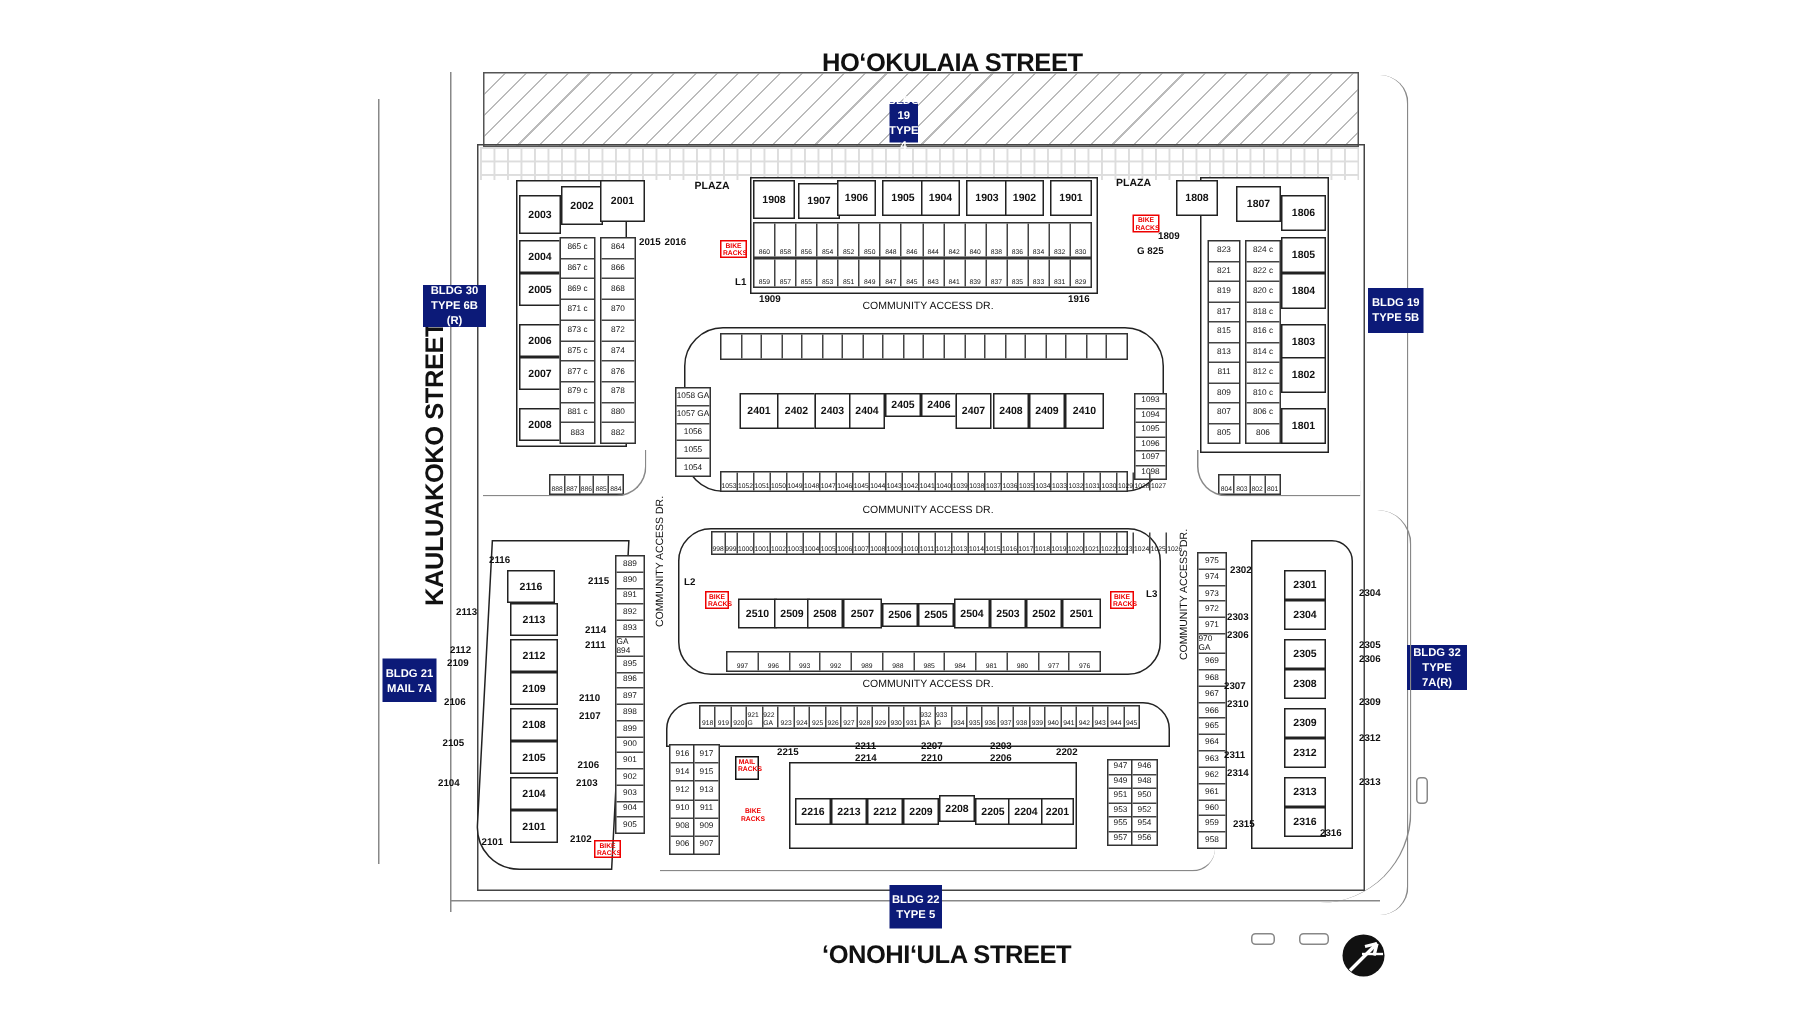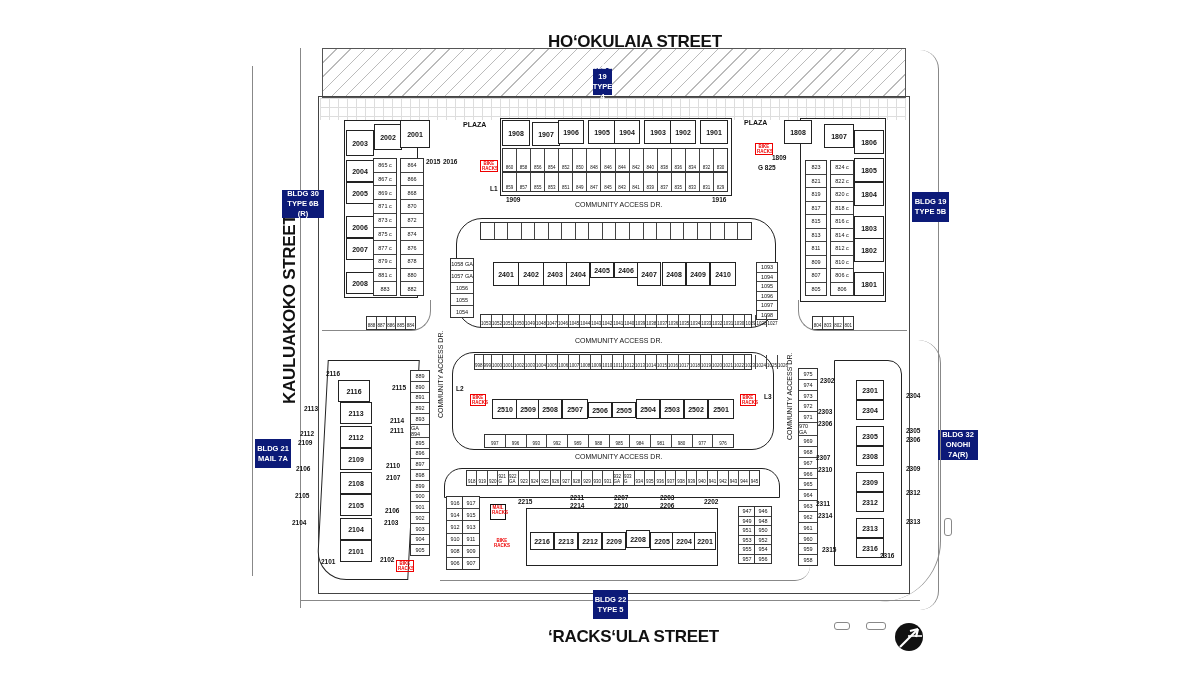--- a/index.html
+++ b/index.html
@@ -23,21 +23,21 @@
   .plaza{position:absolute;font-size:7px;font-weight:bold;}
   .bike{position:absolute;color:#e00;font-size:4.5px;font-weight:bold;text-align:center;line-height:5px;border:1px solid #e00;padding:0 1px;}
   .small-label{position:absolute;font-size:6.5px;font-weight:bold;}
   .grid-bg{position:absolute;background-image:linear-gradient(#ddd 1px,transparent 1px),linear-gradient(90deg,#ddd 1px,transparent 1px);background-size:9px 9px;}
   .curb{position:absolute;border:1px solid #888;}
 </style>
 </head>
 <body>
 
 <div class="street" style="left:548px;top:32px;">HO‘OKULAIA STREET</div>
-<div class="street" style="left:548px;top:627px;">‘RACKS‘ULA STREET</div>
+<div class="street" style="left:548px;top:627px;">‘ONOHI‘ULA STREET</div>
 <div class="street vertical" style="left:280px;top:404px;">KAULUAKOKO STREET</div>
 
 <div class="curb" style="left:244px;top:66px;width:8px;height:510px;border-left:none;border-top:none;border-bottom:none;"></div>
 <div class="curb" style="left:300px;top:48px;width:0;height:560px;border-left:none;border-top:none;border-bottom:none;"></div>
 
 <div class="curb" style="left:300px;top:600px;width:620px;height:0;border-left:none;border-right:none;border-top:none;"></div>
 
 <div class="curb" style="left:920px;top:50px;width:18px;height:560px;border-left:none;border-top:none;border-bottom:none;border-radius:0 40px 40px 0;"></div>
 
 <div class="hatch" style="left:322px;top:48px;width:582px;height:48px;"></div>
@@ -64,21 +64,21 @@
 <div class="bldg-tag" style="left:592px;top:374px;width:36px;height:29px;">
   <span>BLDG 25</span>
   <span>TYPE 5</span>
 </div>
 <div class="bldg-tag" style="left:255px;top:439px;width:36px;height:29px;">
   <span>BLDG 21</span>
   <span>MAIL 7A</span>
 </div>
 <div class="bldg-tag" style="left:938px;top:430px;width:40px;height:30px;">
   <span>BLDG 32</span>
-  <span>ONOHI 7A(R)</span>
+  <span>TYPE 7A(R)</span>
 </div>
 <div class="bldg-tag" style="left:593px;top:590px;width:35px;height:29px;">
   <span>BLDG 22</span>
   <span>TYPE 5</span>
 </div>
 
 <div class="plaza" style="left:463px;top:121px;">PLAZA</div>
 <div class="plaza" style="left:744px;top:119px;">PLAZA</div>
 
 <div class="bldg" style="left:344px;top:120px;width:72px;height:176px;"></div>

